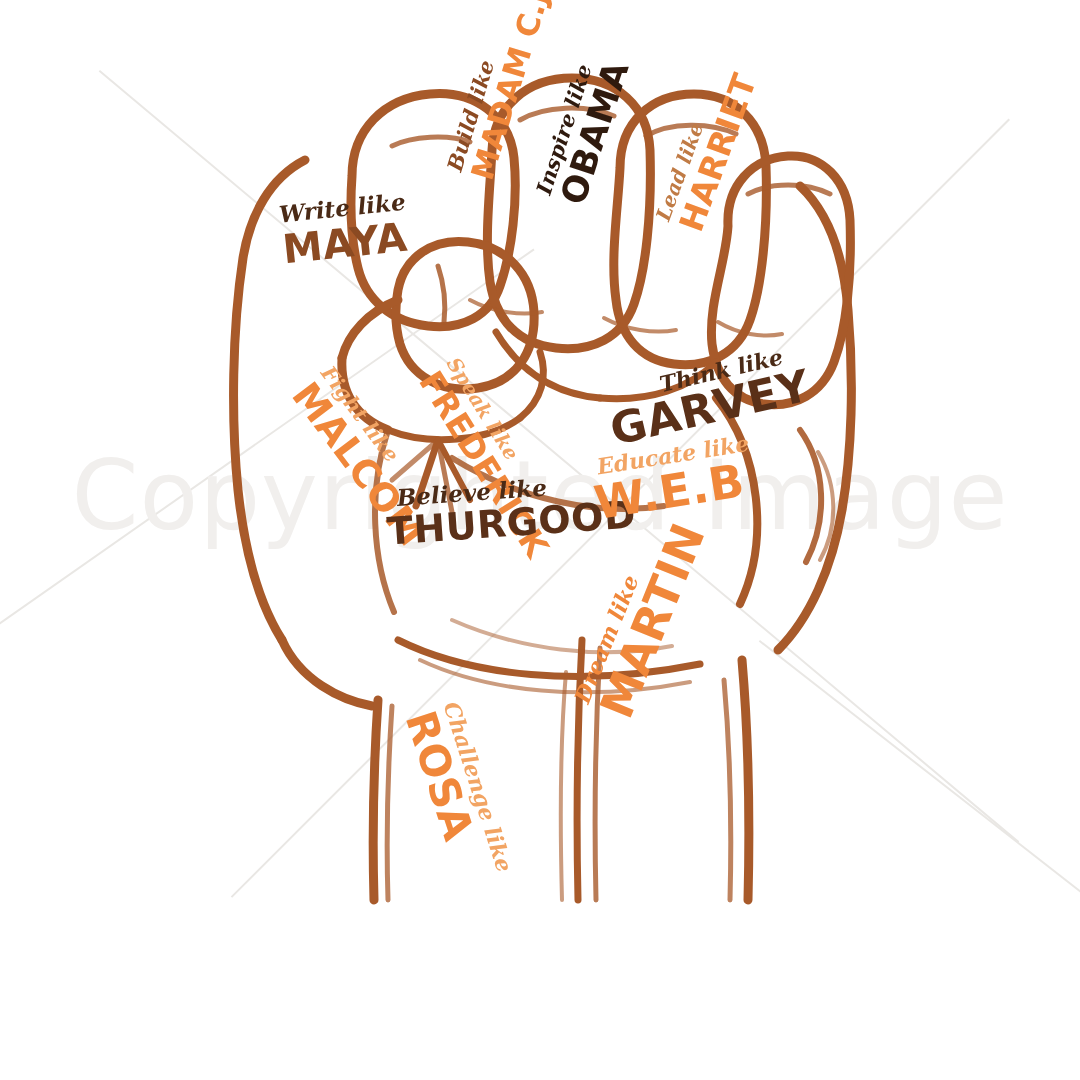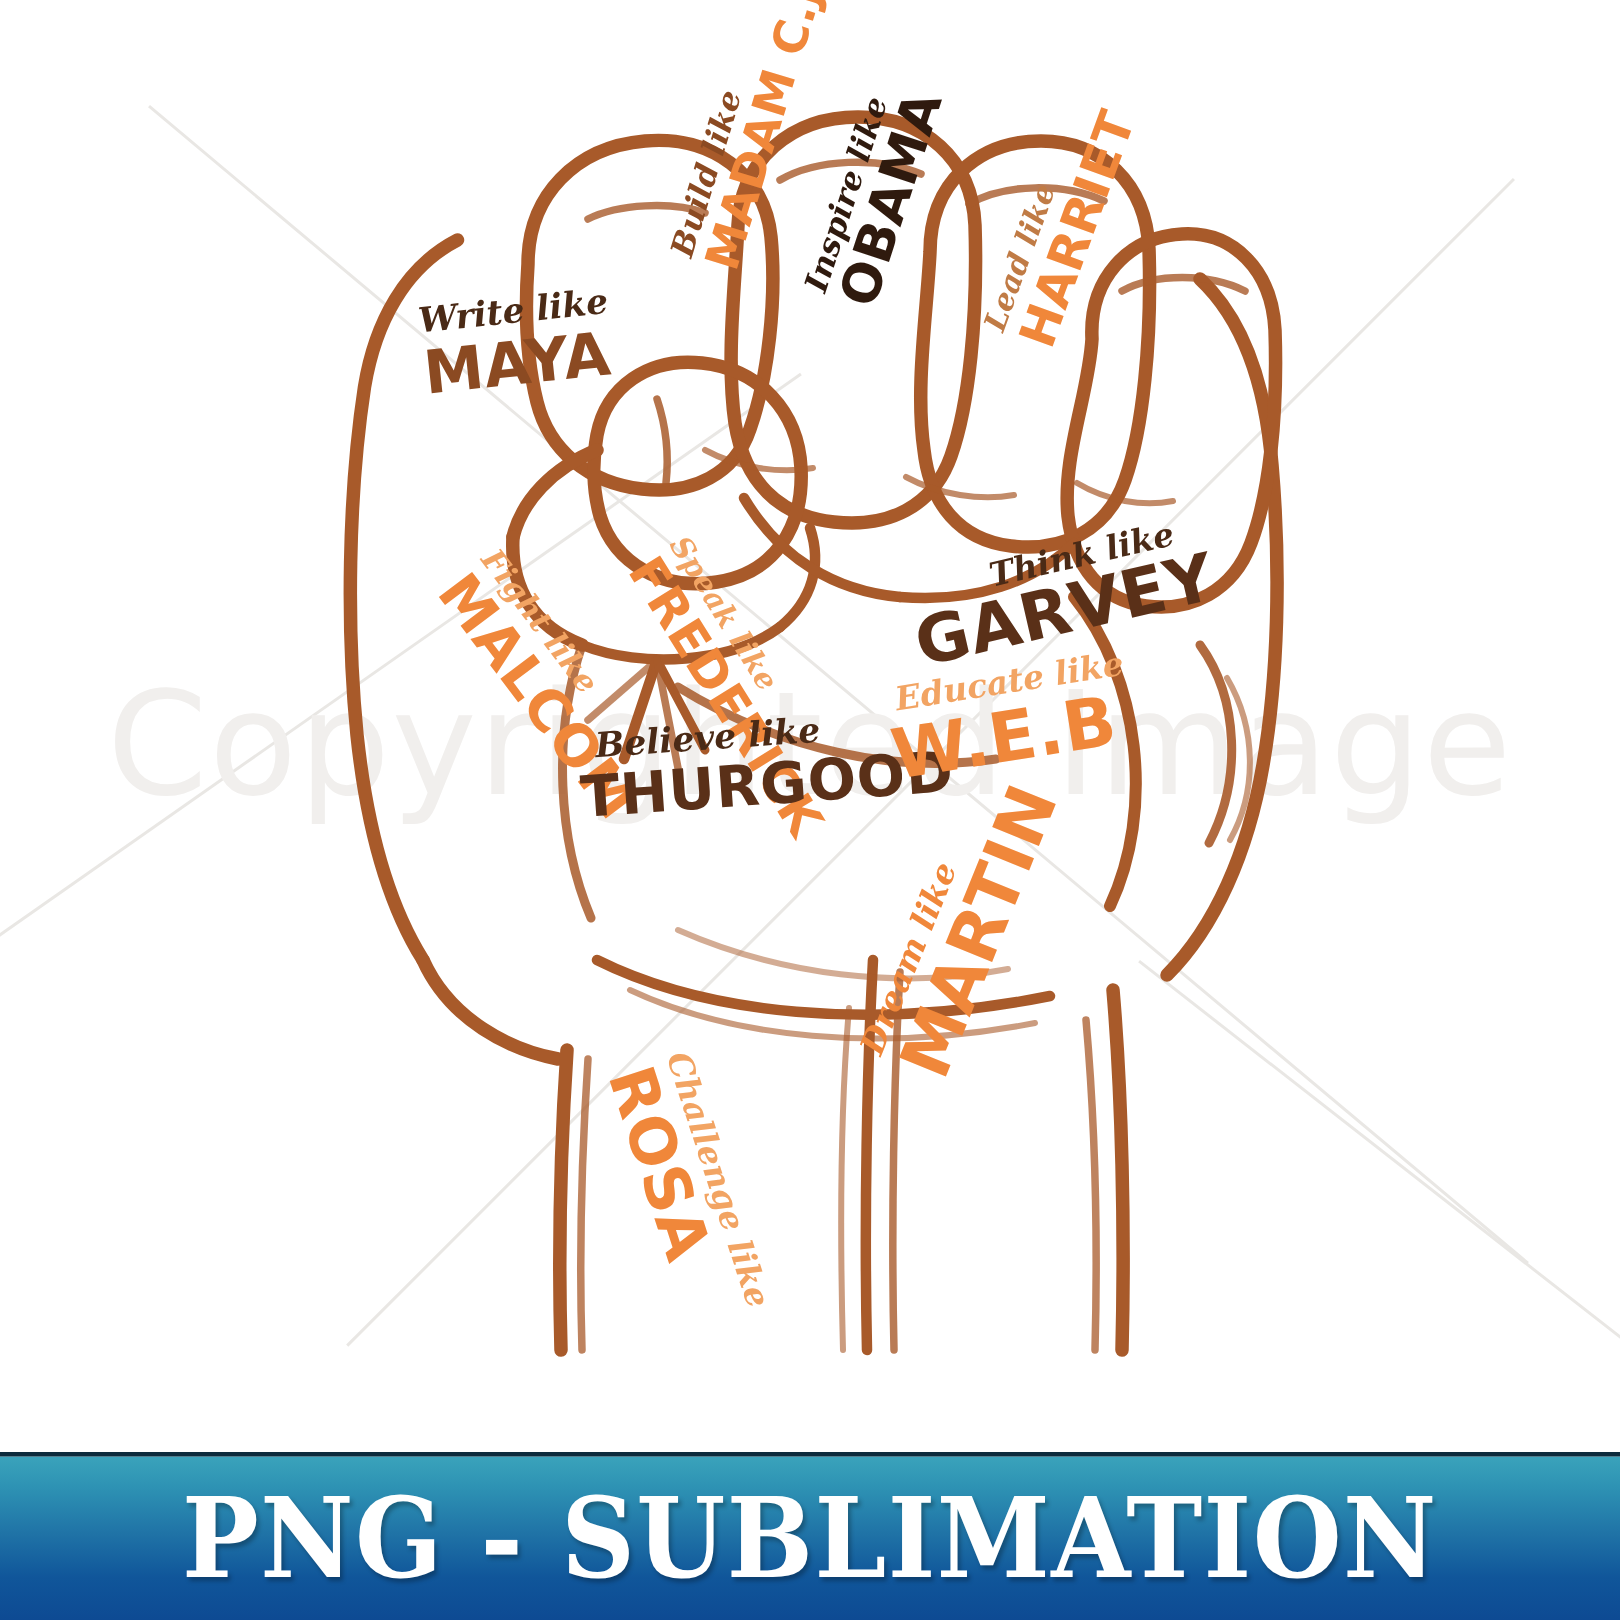--- a/index.html
+++ b/index.html
@@ -288,17 +288,14 @@
       <div class="block c-orange" style="font-size:42px; margin-top:2px;">ROSA</div>
     </div>
 
     <div class="label" style="left:603px; top:676px; transform:rotate(-68deg); transform-origin:left center;">
       <div class="script c-orange" style="font-size:22px;">Dream like</div>
       <div class="block c-orange" style="font-size:46px; margin-top:2px;">MARTIN</div>
     </div>
 
   </div>
 
-  <div id="banner">
-    <span id="banner-text">PNG - SUBLIMATION</span>
-  </div>
 
 </div>
 
 </body></html>

